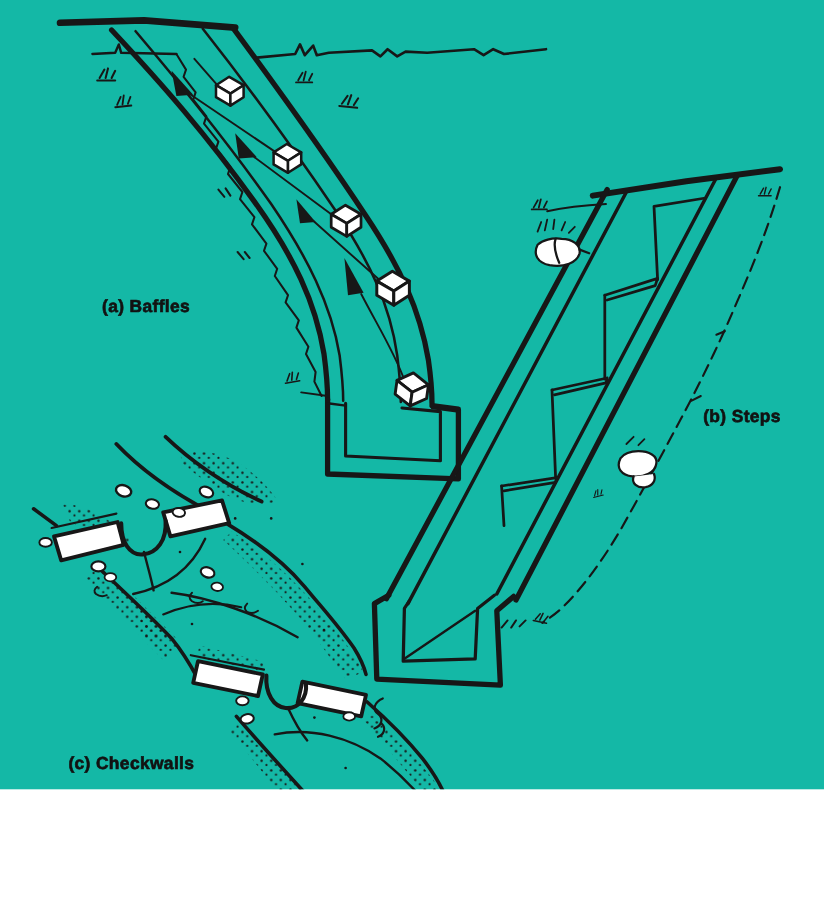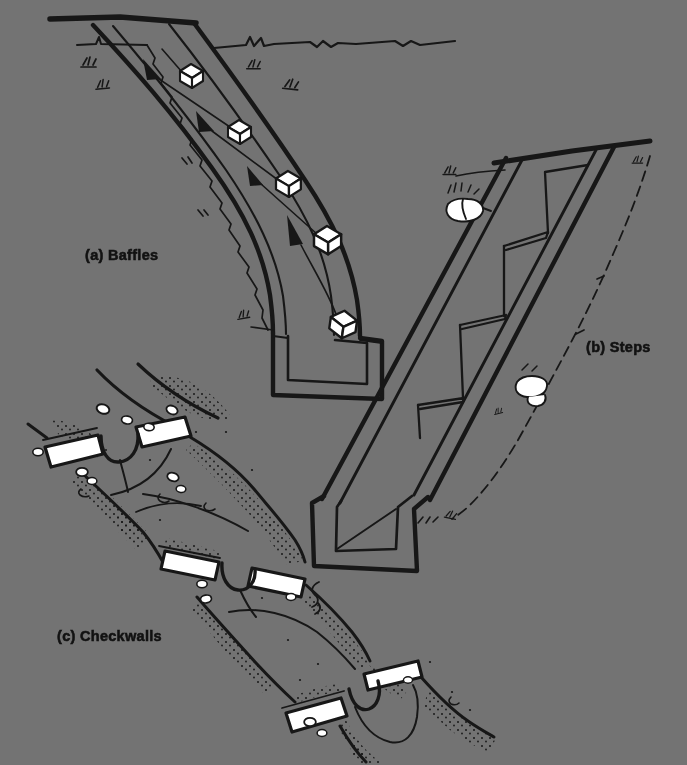--- a/index.html
+++ b/index.html
@@ -1,16 +1,16 @@
 <!DOCTYPE html>
 <html><head>
 <meta charset="utf-8">
 <style>
   html,body{margin:0;padding:0;background:#ffffff;}
-  .figure{position:relative;width:687px;height:765px;background:#737373;overflow:hidden;}
+  .figure{position:relative;width:687px;height:658px;background:#14b8a6;overflow:hidden;}
   svg{display:block;}
   .ink{stroke:#171717;fill:none;stroke-linecap:round;stroke-linejoin:round;}
   .fw{fill:#ffffff;}
   .fb{fill:#171717;stroke:none;}
   .stip{fill:url(#stip);stroke:none;}
   .lbl{font-family:"Liberation Sans",sans-serif;font-weight:bold;font-size:14.5px;
        fill:#121212;stroke:#121212;stroke-width:0.55;letter-spacing:0.3px;}
 </style>
 </head>
 <body>

